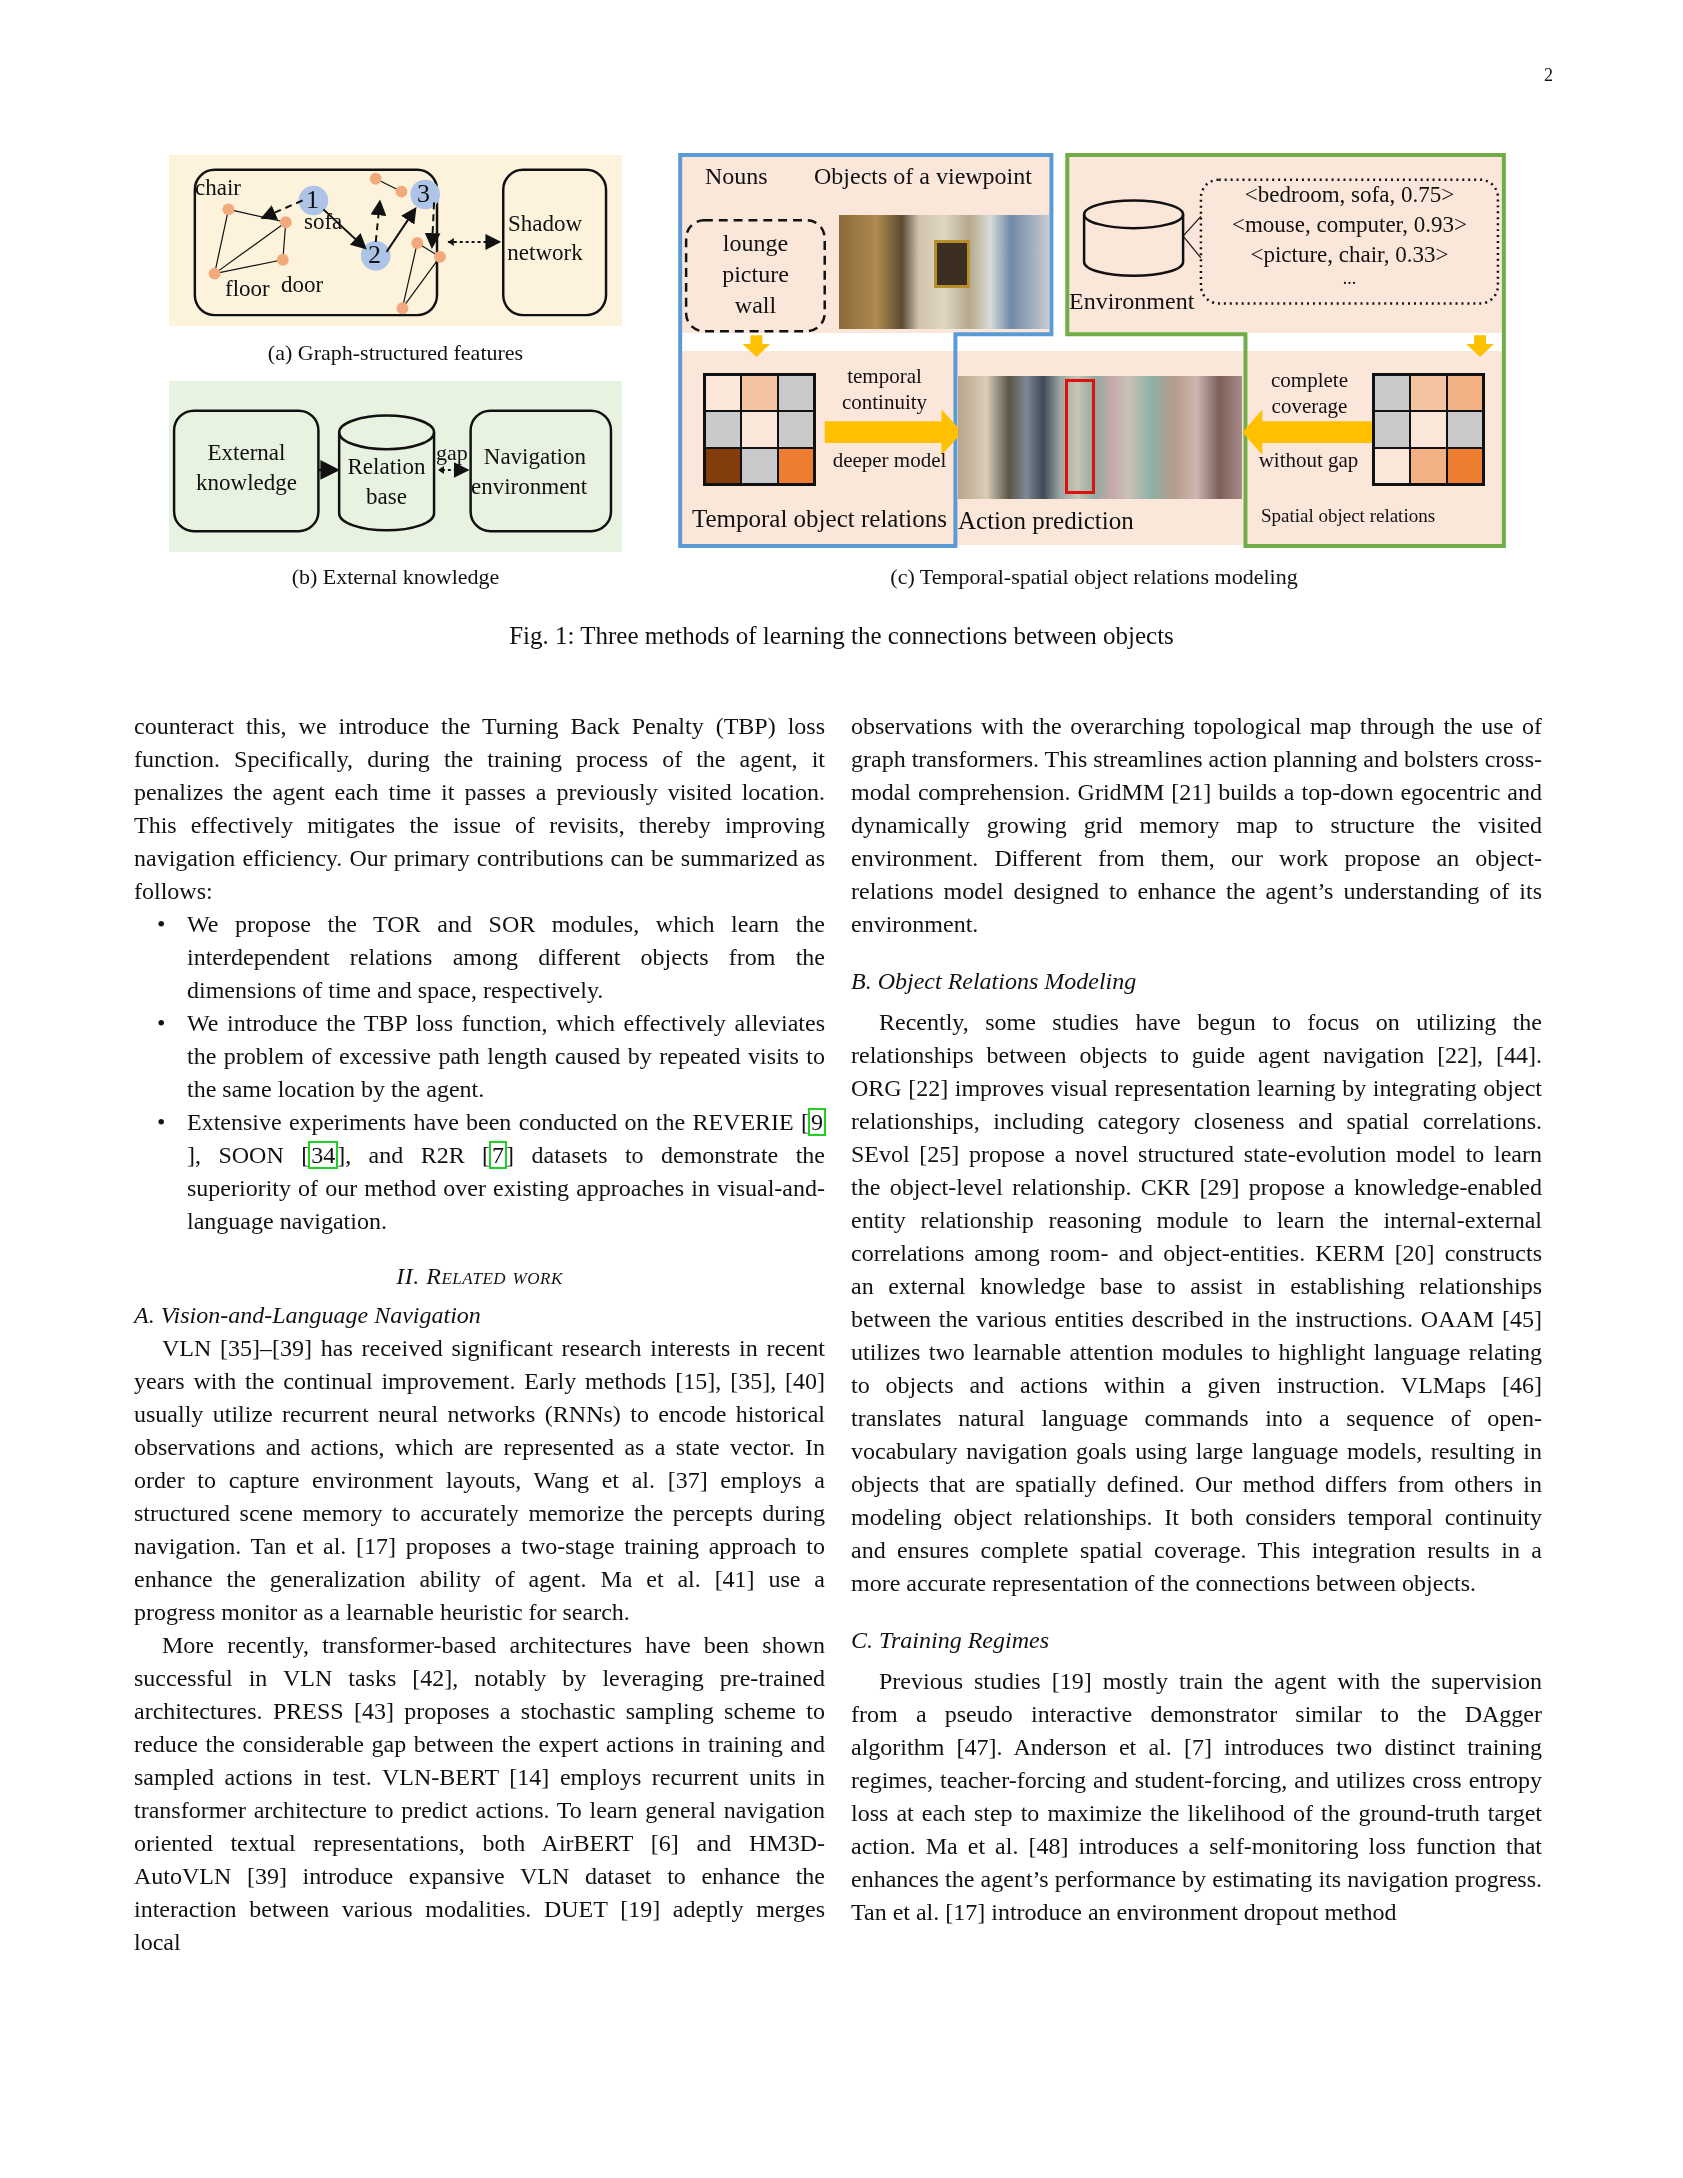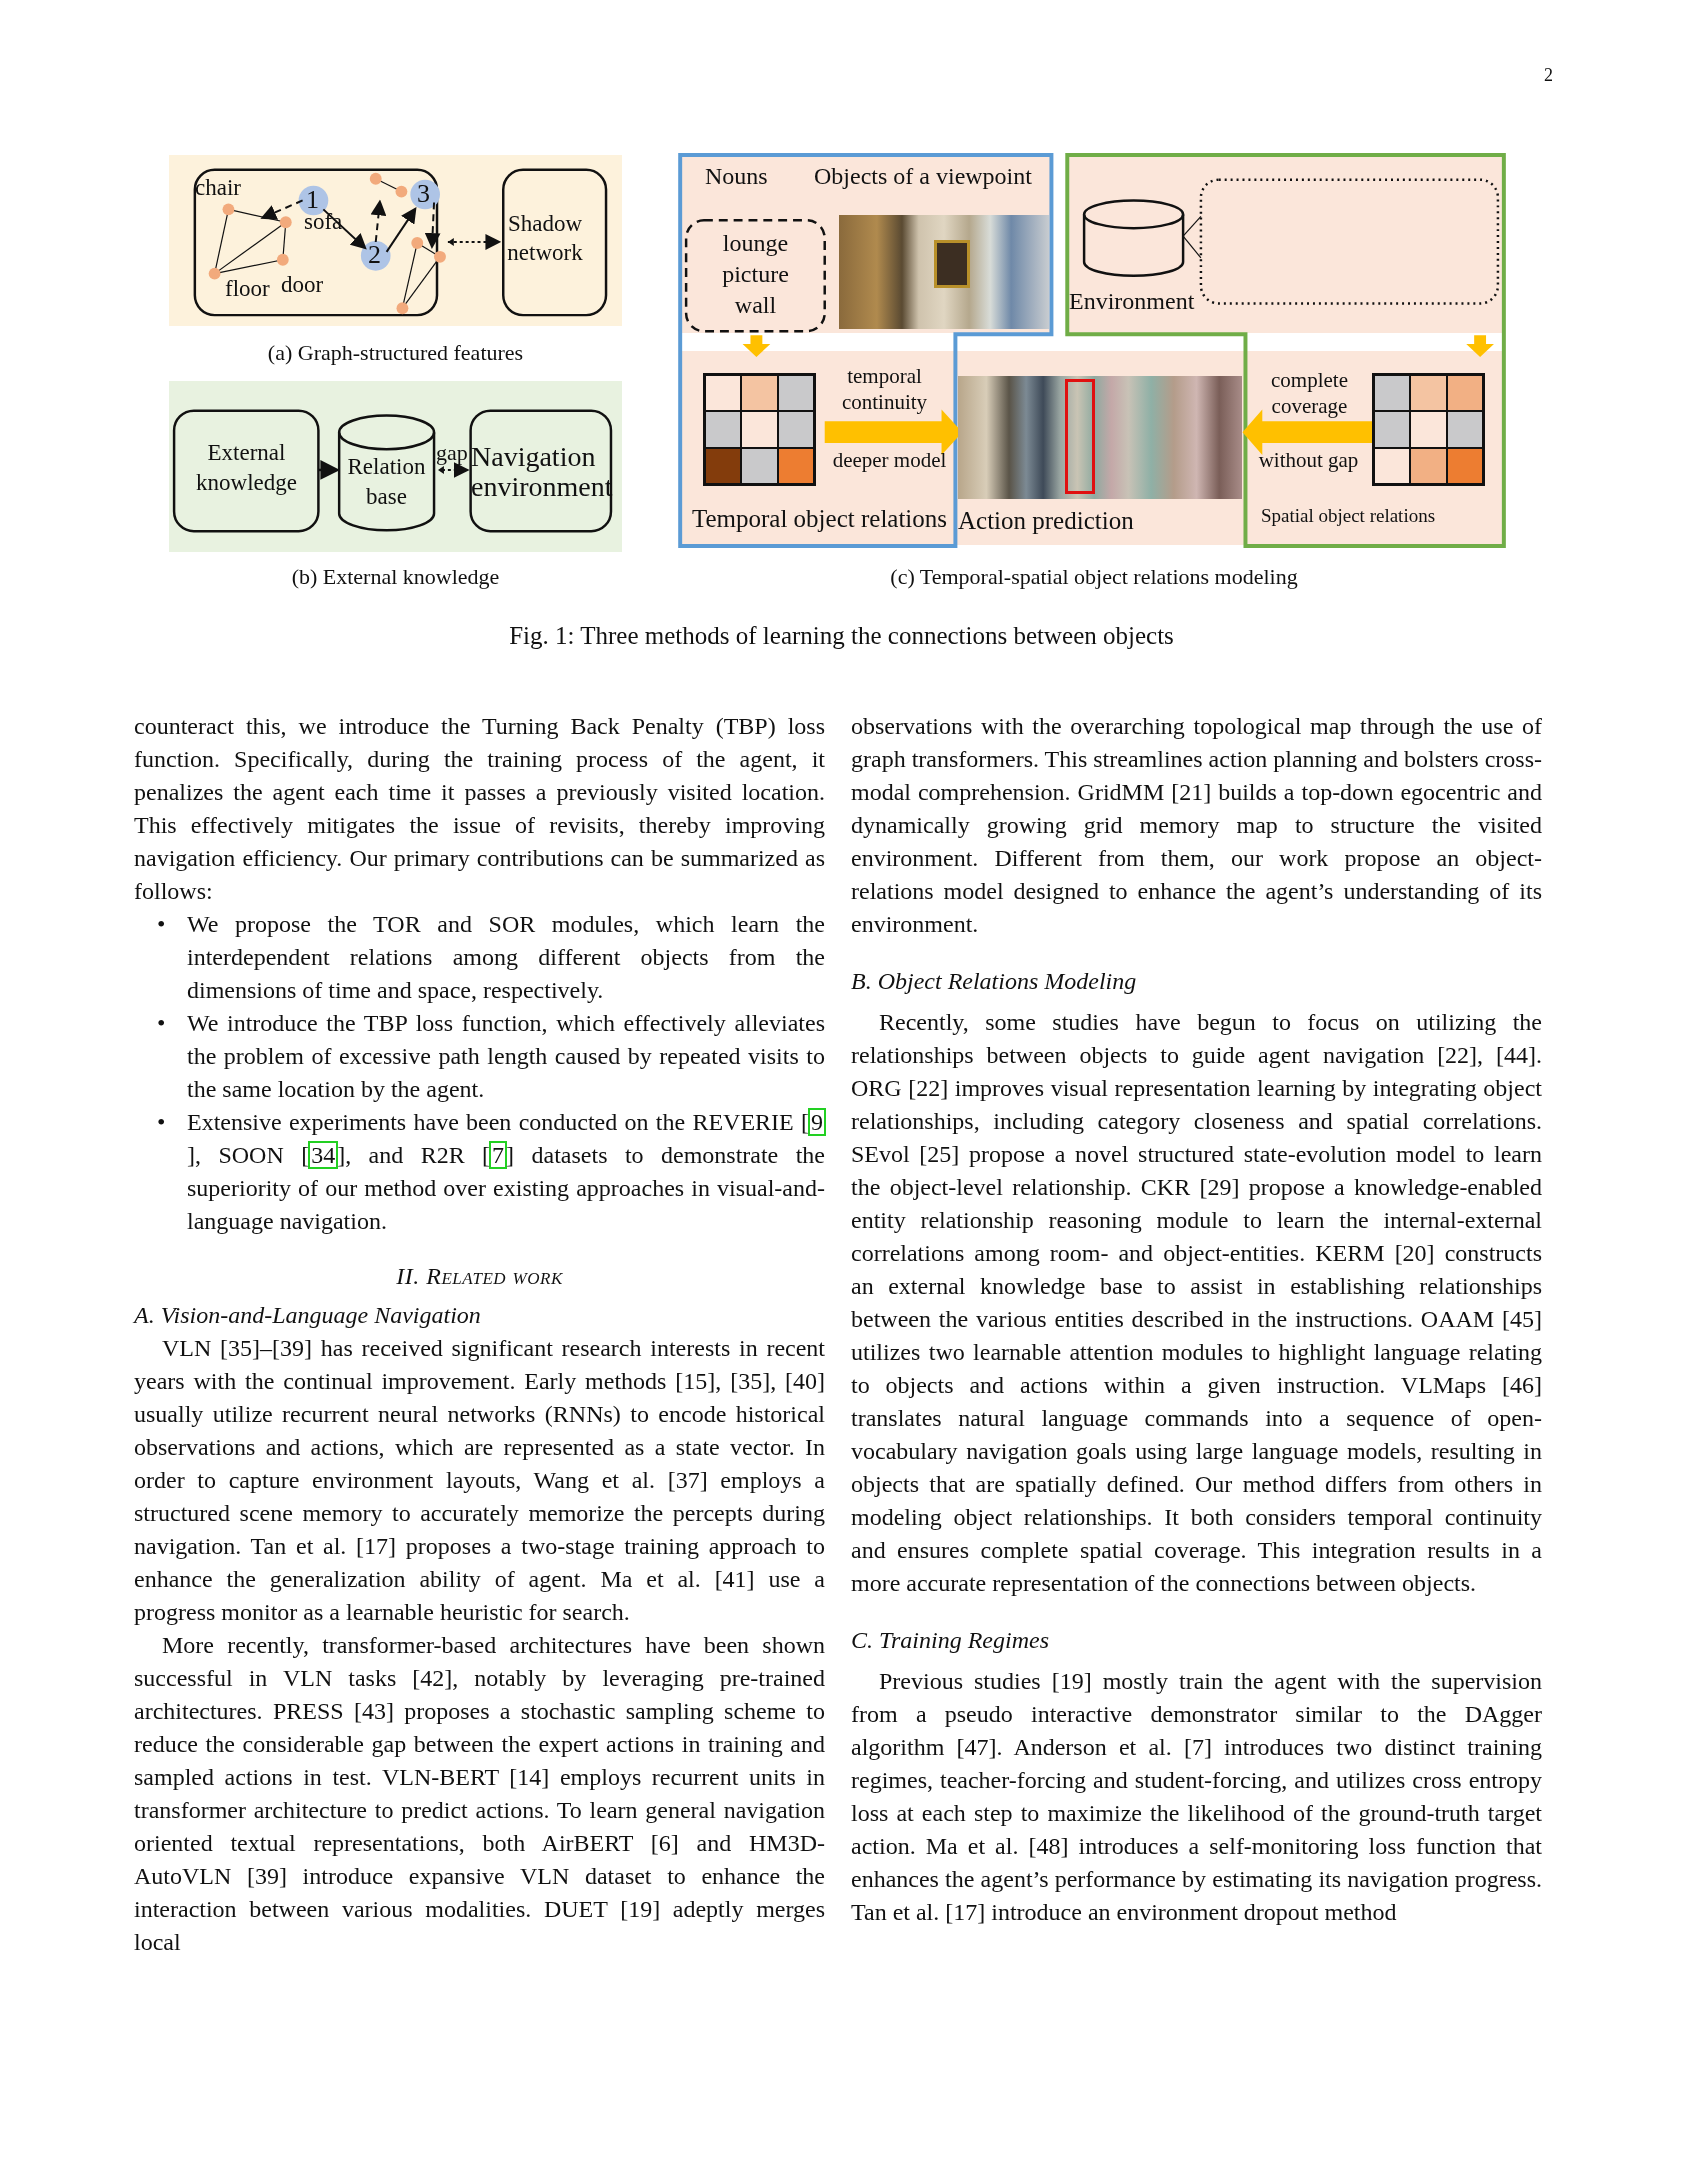--- a/index.html
+++ b/index.html
@@ -116,21 +116,21 @@
     </svg>
     <div class="abs svgtxt" style="left:5px;top:57px;width:145px;text-align:center;font-size:23px;line-height:30px;">
       <div>External</div>
       <div>knowledge</div>
     </div>
     <div class="abs svgtxt" style="left:170px;top:71px;width:95px;text-align:center;font-size:23px;line-height:30px;">
       <div>Relation</div>
       <div>base</div>
     </div>
     <div class="abs svgtxt" style="left:267px;top:59px;font-size:22px;">gap</div>
-    <div class="abs svgtxt" style="left:302px;top:61px;width:115px;text-align:right;font-size:28px;line-height:30px;">
+    <div class="abs svgtxt" style="left:302px;top:61px;width:115px;text-align:right;font-size:23px;line-height:30px;">
       <div>Navigation</div>
       <div>environment</div>
     </div>
   </div>
   <div class="abs subcap" style="left:169px;top:564px;width:453px;">(b) External knowledge</div>
 
   <div class="abs" style="left:678px;top:153px;width:832px;height:396px;">
 
     <div class="abs peach" style="left:2px;top:2px;width:371px;height:178px;"></div>
     <div class="abs peach" style="left:389px;top:2px;width:437px;height:178px;"></div>
@@ -166,20 +166,26 @@
       <div>picture</div>
       <div>wall</div>
     </div>
 
     <div class="abs" style="left:161px;top:62px;width:210px;height:114px;background:linear-gradient(90deg,#8a6a3c 0%,#b08a4e 18%,#5a4a32 30%,#cfc3ad 38%,#e0d6c2 50%,#b5a88d 62%,#d8dcd8 72%,#6f89a8 82%,#c8ccd0 100%);">
       <div class="abs" style="left:95px;top:25px;width:30px;height:42px;border:3px solid #b8902a;background:#3c2e22;"></div>
     </div>
 
     <div class="abs svgtxt" style="left:391px;top:135px;font-size:24px;">Environment</div>
 
+    <div class="abs svgtxt" style="left:523px;top:27px;width:297px;text-align:center;font-size:23px;line-height:30px;">
+      <div>&lt;bedroom, sofa, 0.75&gt;</div>
+      <div>&lt;mouse, computer, 0.93&gt;</div>
+      <div>&lt;picture, chair, 0.33&gt;</div>
+      <div style="line-height:16px;font-size:18px;">...</div>
+    </div>
 
     <div class="abs" style="left:25px;top:220px;width:113px;height:113px;display:grid;grid-template-columns:repeat(3,1fr);border:2px solid #111;box-sizing:border-box;">
       <div class="tcell" style="background: rgb(251, 230, 218); border: 1px solid rgb(17, 17, 17);"></div>
         <div class="tcell" style="background: rgb(244, 196, 162); border: 1px solid rgb(17, 17, 17);"></div>
         <div class="tcell" style="background: rgb(201, 201, 203); border: 1px solid rgb(17, 17, 17);"></div>
       <div class="tcell" style="background: rgb(201, 201, 203); border: 1px solid rgb(17, 17, 17);"></div>
         <div class="tcell" style="background: rgb(251, 230, 218); border: 1px solid rgb(17, 17, 17);"></div>
         <div class="tcell" style="background: rgb(201, 201, 203); border: 1px solid rgb(17, 17, 17);"></div>
       <div class="tcell" style="background: rgb(131, 60, 12); border: 1px solid rgb(17, 17, 17);"></div>
         <div class="tcell" style="background: rgb(201, 201, 203); border: 1px solid rgb(17, 17, 17);"></div>

